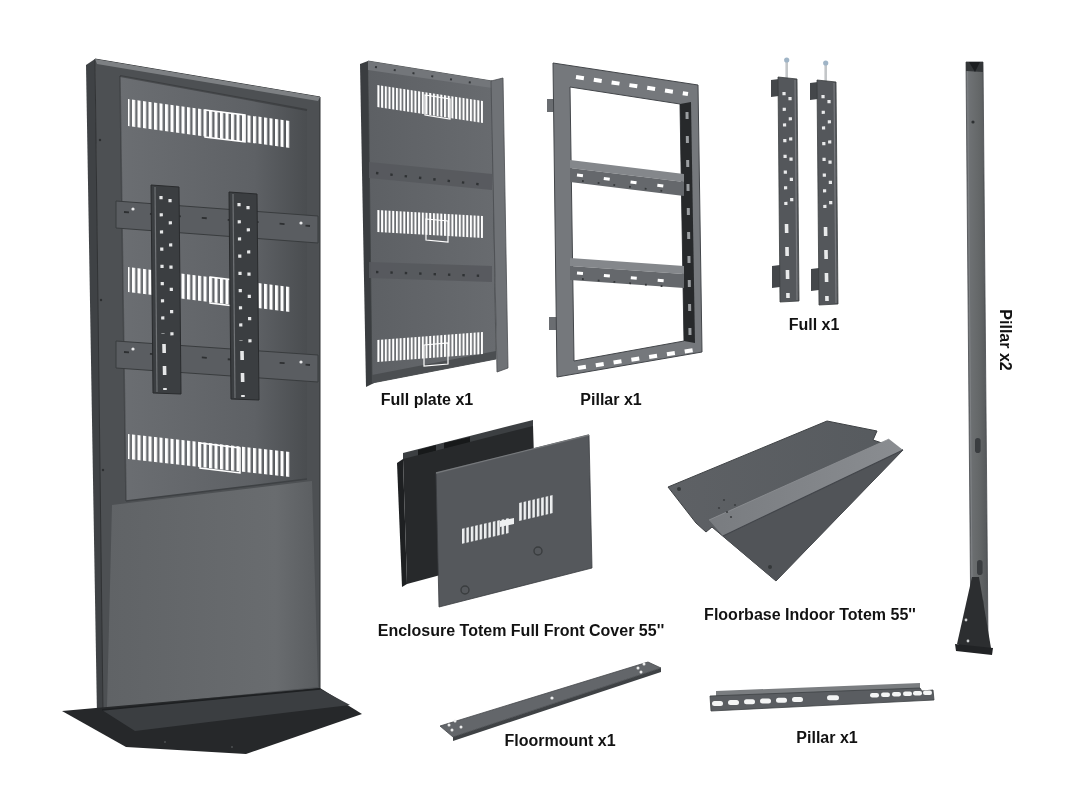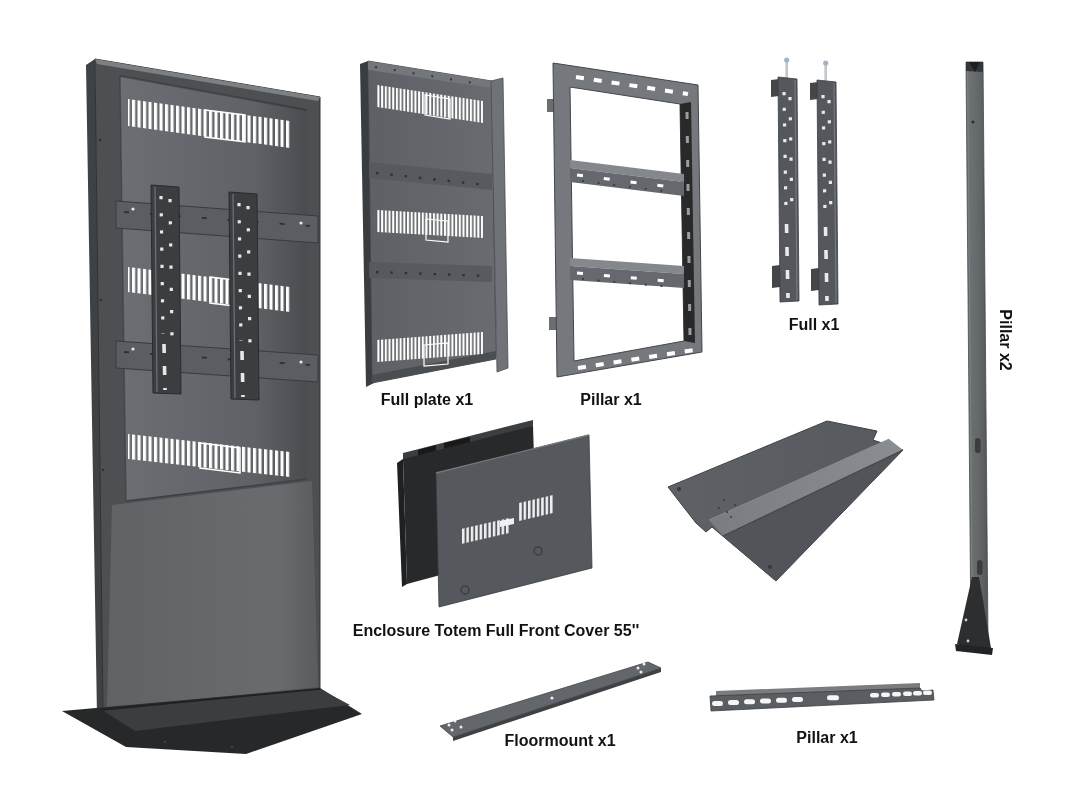--- a/index.html
+++ b/index.html
@@ -241,16 +241,17 @@
       <rect x="903" y="691.5" width="9" height="4.5" rx="2.2" fill="#f4f5f5"></rect>
       <rect x="913" y="691" width="9" height="4.5" rx="2.2" fill="#f4f5f5"></rect>
       <rect x="923" y="690.5" width="9" height="4.5" rx="2.2" fill="#f4f5f5"></rect>
     </g>
   </svg>
 
   <div class="part-label" style="left:427px;top:390px">Full plate x1</div>
   <div class="part-label" style="left:611px;top:390px">Pillar x1</div>
   <div class="part-label" style="left:814px;top:315px">Full x1</div>
   <div class="part-label vertical" style="left:1005px;top:340px">Pillar x2</div>
-  <div class="part-label" style="left:496px;top:621px">Enclosure Totem Full Front Cover 55''</div>
+  <div class="part-label" style="left:521px;top:621px">Enclosure Totem Full Front Cover 55''</div>
+  <div class="part-label" style="left:810px;top:605px">Floorbase Indoor Totem 55''</div>
   <div class="part-label" style="left:560px;top:731px">Floormount x1</div>
   <div class="part-label" style="left:827px;top:728px">Pillar x1</div>
 </div>
 
 </body></html>

